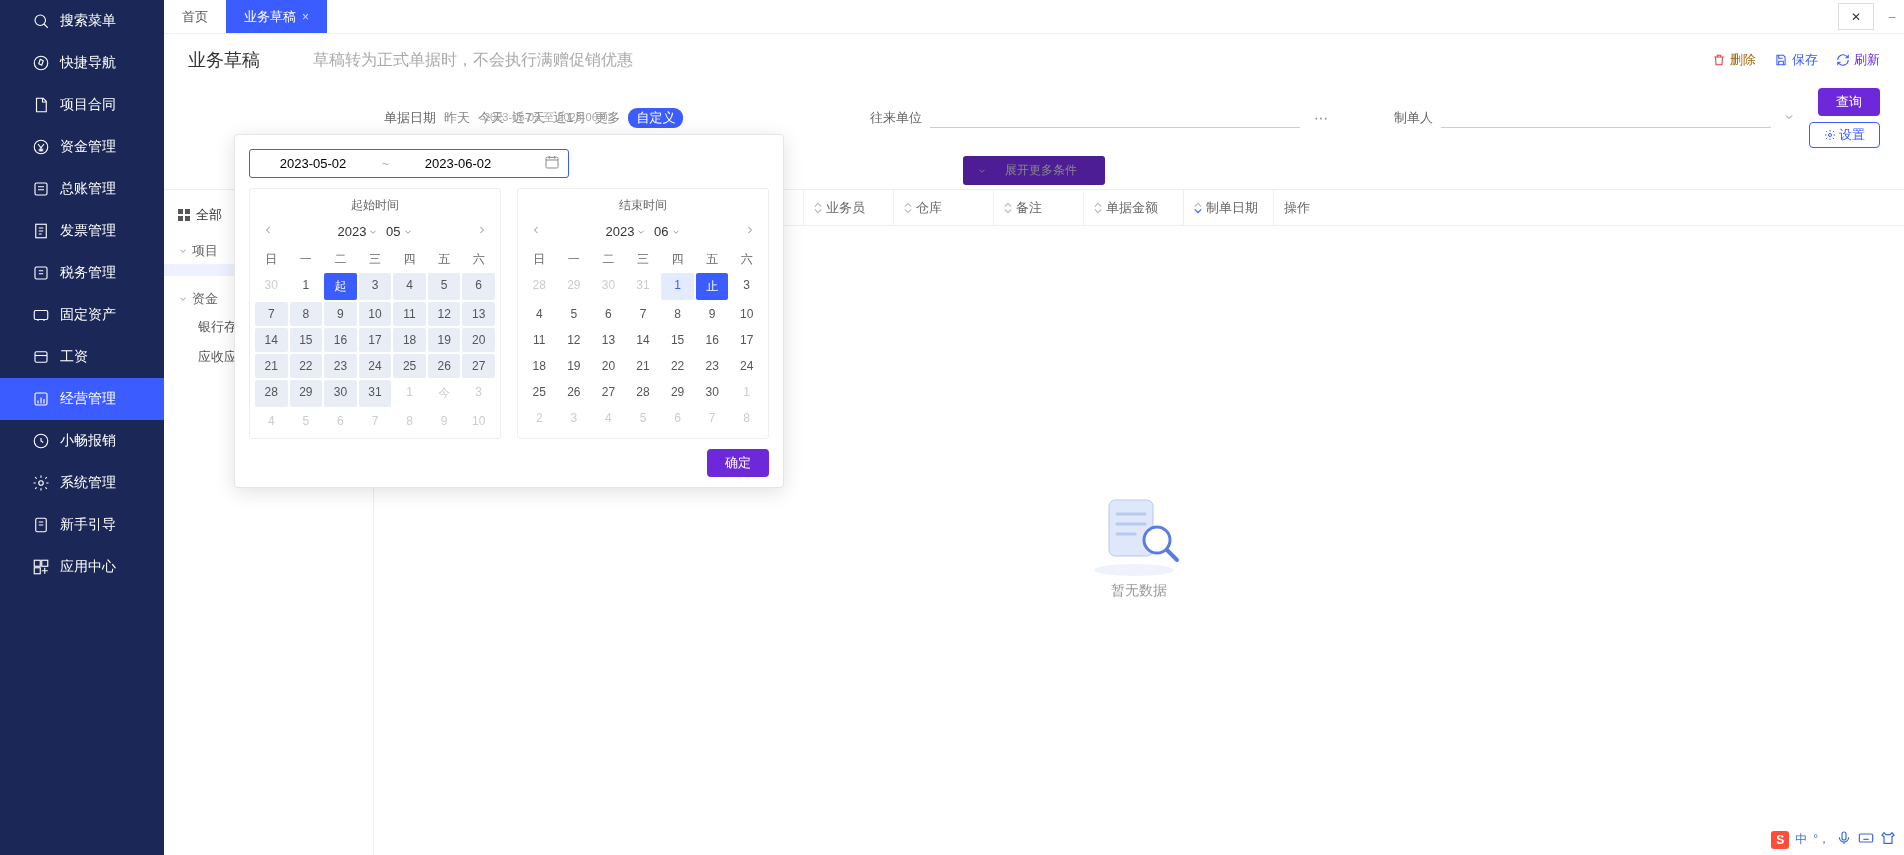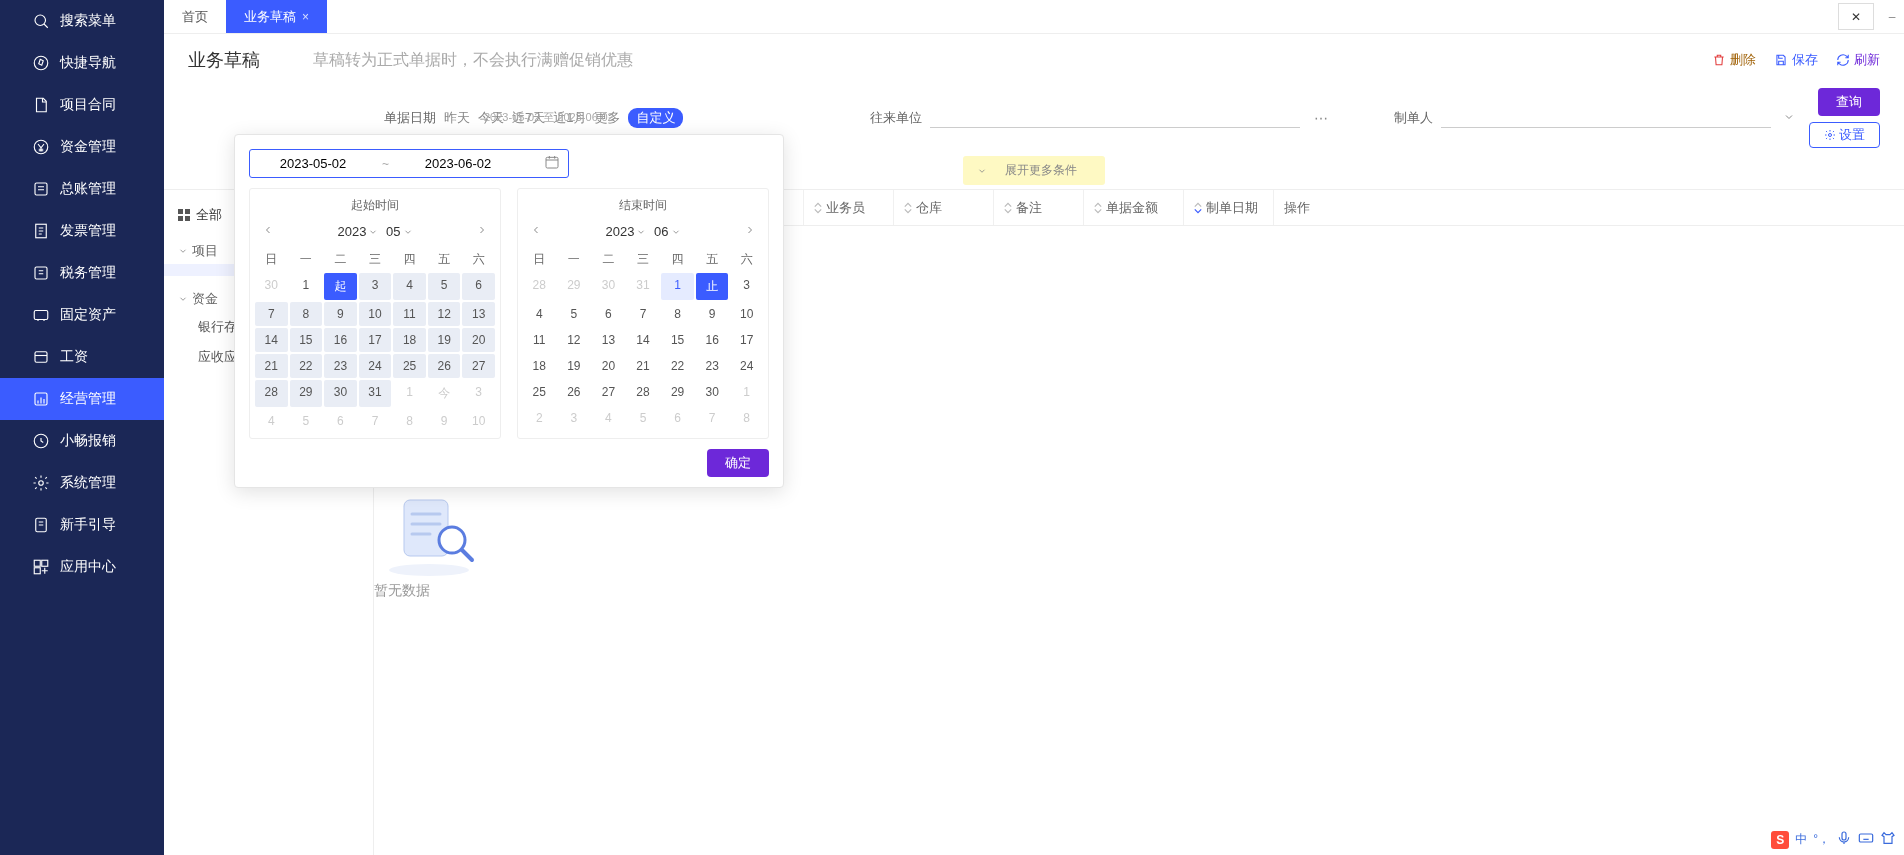--- a/index.html
+++ b/index.html
@@ -46,21 +46,21 @@
 .fl-input { border:0; border-bottom:1px solid #ccc; padding:2px 4px; width:370px; font-size:13px; background:transparent; }
 .fl-input.short{ width:330px; }
 .fl-more { color:#888; font-size:14px; cursor:pointer; padding:0 6px; }
 .fl-dd { color:#888; cursor:pointer; padding:0 4px; }
 .btn-primary { background:#6d28d9; color:#fff; border:0; padding:5px 18px; border-radius:4px; font-size:13px; cursor:pointer; }
 .btn-outline { background:#fff; color:#3b5cff; border:1px solid #3b5cff; padding:3px 14px; border-radius:4px; font-size:13px; cursor:pointer; display:inline-flex; align-items:center; gap:3px;}
 .btn-outline svg{width:12px;height:12px;stroke:#3b5cff;fill:none;stroke-width:2;}
 .btn-col{ display:flex; flex-direction:column; gap:6px; align-items:flex-end;}
 .date-range-text { font-size:11px; color:#aaa; position:absolute; left:320px; top:30px; }
 .expand { text-align:center; padding:4px 0; }
-.expand span{ background:#fef9c3; color:#888; font-size:12px; padding:3px 14px; border-radius:3px; cursor:pointer; display:inline-flex; align-items:center; gap:4px;text-align:right;}
+.expand span{ background:#4c1d95; color:#888; font-size:12px; padding:3px 14px; border-radius:3px; cursor:pointer; display:inline-flex; align-items:center; gap:4px;text-align:right;}
 .expand svg{width:10px;height:10px;fill:none;stroke:#888;stroke-width:2;}
 
 
 .content { display:flex; flex:1; border-top:1px solid #eee; min-height:0; position:relative;}
 .leftpane { width:210px; border-right:1px solid #eee; padding:12px 0; overflow:auto; }
 .lp-head { display:flex; align-items:center; padding:4px 14px; font-size:13px; color:#333; gap:6px; }
 .lp-head .grid-ico{ display:inline-block; width:12px;height:12px; background:linear-gradient(#555,#555)0 0/5px 5px no-repeat,linear-gradient(#555,#555)7px 0/5px 5px no-repeat,linear-gradient(#555,#555)0 7px/5px 5px no-repeat,linear-gradient(#555,#555)7px 7px/5px 5px no-repeat;}
 .lp-group { margin-top:10px; }
 .lp-grouphead { display:flex; align-items:center; padding:4px 14px; font-size:13px; color:#666; cursor:pointer; gap:4px;}
 .lp-grouphead svg{width:10px;height:10px;fill:none;stroke:#888;stroke-width:2;}
@@ -71,21 +71,21 @@
 .thead { display:flex; background:#fff; border-bottom:1px solid #eee; height:36px; align-items:center; }
 .th { padding:0 10px; display:flex; align-items:center; gap:4px; font-size:13px; color:#666; border-right:1px solid #f0f0f0; height:100%; }
 .th:last-child{border-right:0;}
 .th .sort{display:inline-flex;flex-direction:column;gap:0;}
 .th .sort svg{width:8px;height:6px;fill:none;stroke:#bbb;stroke-width:1.5;}
 .th .sort svg.on{stroke:#3b5cff;}
 .chk{ width:40px; justify-content:center;}
 .chk input{cursor:pointer;}
 .c-a{width:120px;} .c-b{width:180px;} .c-c{width:90px;} .c-d{width:90px;} .c-e{width:100px;} .c-f{width:90px;} .c-g{width:100px;} .c-h{width:90px;} .c-op{width:80px;}
 
-.empty { flex:1; display:flex; flex-direction:column; justify-content:center; color:#999; }
+.empty { flex:1; display:flex; flex-direction:column; align-items:center; justify-content:center; color:#999; }
 .empty .pict { width:120px; height:100px; position:relative; }
 .empty .pict svg{width:100%;height:100%;}
 .empty .txt{ font-size:14px; }
 
 
 .datepop { position:absolute; left:234px; top:134px; width:550px; background:#fff; border:1px solid #e5e5e5; border-radius:4px; box-shadow:0 4px 20px rgba(0,0,0,.12); z-index:50; padding:14px 14px 10px 14px;}
 .dp-inputrow{ display:flex; align-items:center; border:1px solid #3b5cff; border-radius:3px; padding:4px 8px; margin-bottom:10px; width:320px;}
 .dp-in{ border:0; outline:0; width:110px; font-size:13px; text-align:center; }
 .dp-sep{ color:#aaa; padding:0 14px; }
 .dp-cal-ico{ margin-left:auto; }

